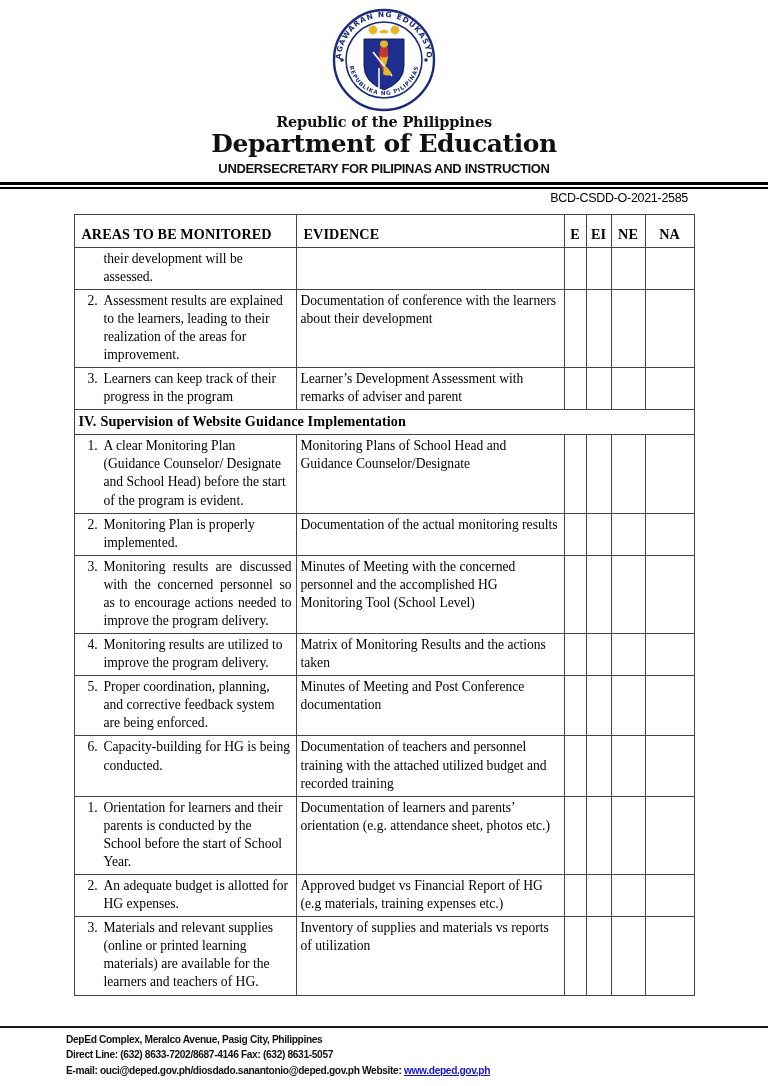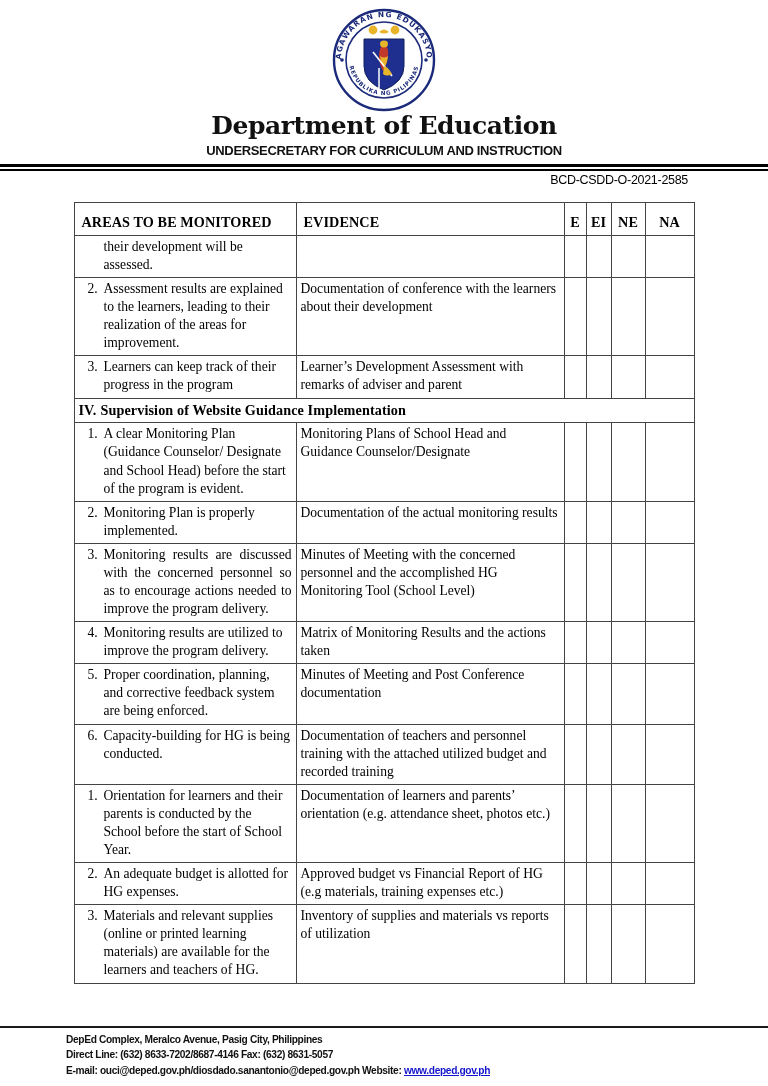--- a/index.html
+++ b/index.html
@@ -71,21 +71,21 @@
     background: #fff;
   }
   .rule-double .r-thin {
     height: 2px;
     background: #000;
   }
 
   
   .doccode-row {
     width: 620px;
-    margin: 2px auto 12px auto;
+    margin: 2px auto 6px auto;
     text-align: center;
     position: relative;
     height: 17px;
   }
   .doccode {
     font-family: "Liberation Sans", sans-serif;
     font-size: 12.5px;
     letter-spacing: -0.3px;
     position: absolute;
     right: 6px;
@@ -227,22 +227,23 @@
 
       <path d="M 52 34 q 5 6 4 14 q -1 9 -5 15 q -4 -7 -4 -15 q 0 -8 5 -14 z" fill="#c0392b"></path>
       <ellipse cx="52" cy="36" rx="4" ry="3.4" fill="#e8b52a"></ellipse>
       <path d="M 48 48 q 4 3 8 0 q -1 8 -4 12 q -3 -5 -4 -12 z" fill="#e8b52a"></path>
       <path d="M 41 44 L 60 68" stroke="#ffffff" stroke-width="1.6" fill="none"></path>
       <path d="M 52 58 q 5 2 8 8 q -5 3 -9 0 z" fill="#e8b52a"></path>
       <path d="M 47 60 L 47 80" stroke="#ffffff" stroke-width="1.5" fill="none"></path>
     </svg>
   </div>
 
+  <div class="rep-line">Republic of the Philippines</div>
   <div class="dept-line">Department of Education</div>
-  <div class="under-line">UNDERSECRETARY FOR CURRICULUM AND INSTRUCTION</div>
+  <div class="under-line">UNDERSECRETARY FOR PILIPINAS AND INSTRUCTION</div>
 </div>
 
 <div class="rule-double">
   <div class="r-thick"></div>
   <div class="r-gap"></div>
   <div class="r-thin"></div>
 </div>
 
 <div class="doccode-row">
   <span class="doccode">BCD-CSDD-O-2021-2585</span>

